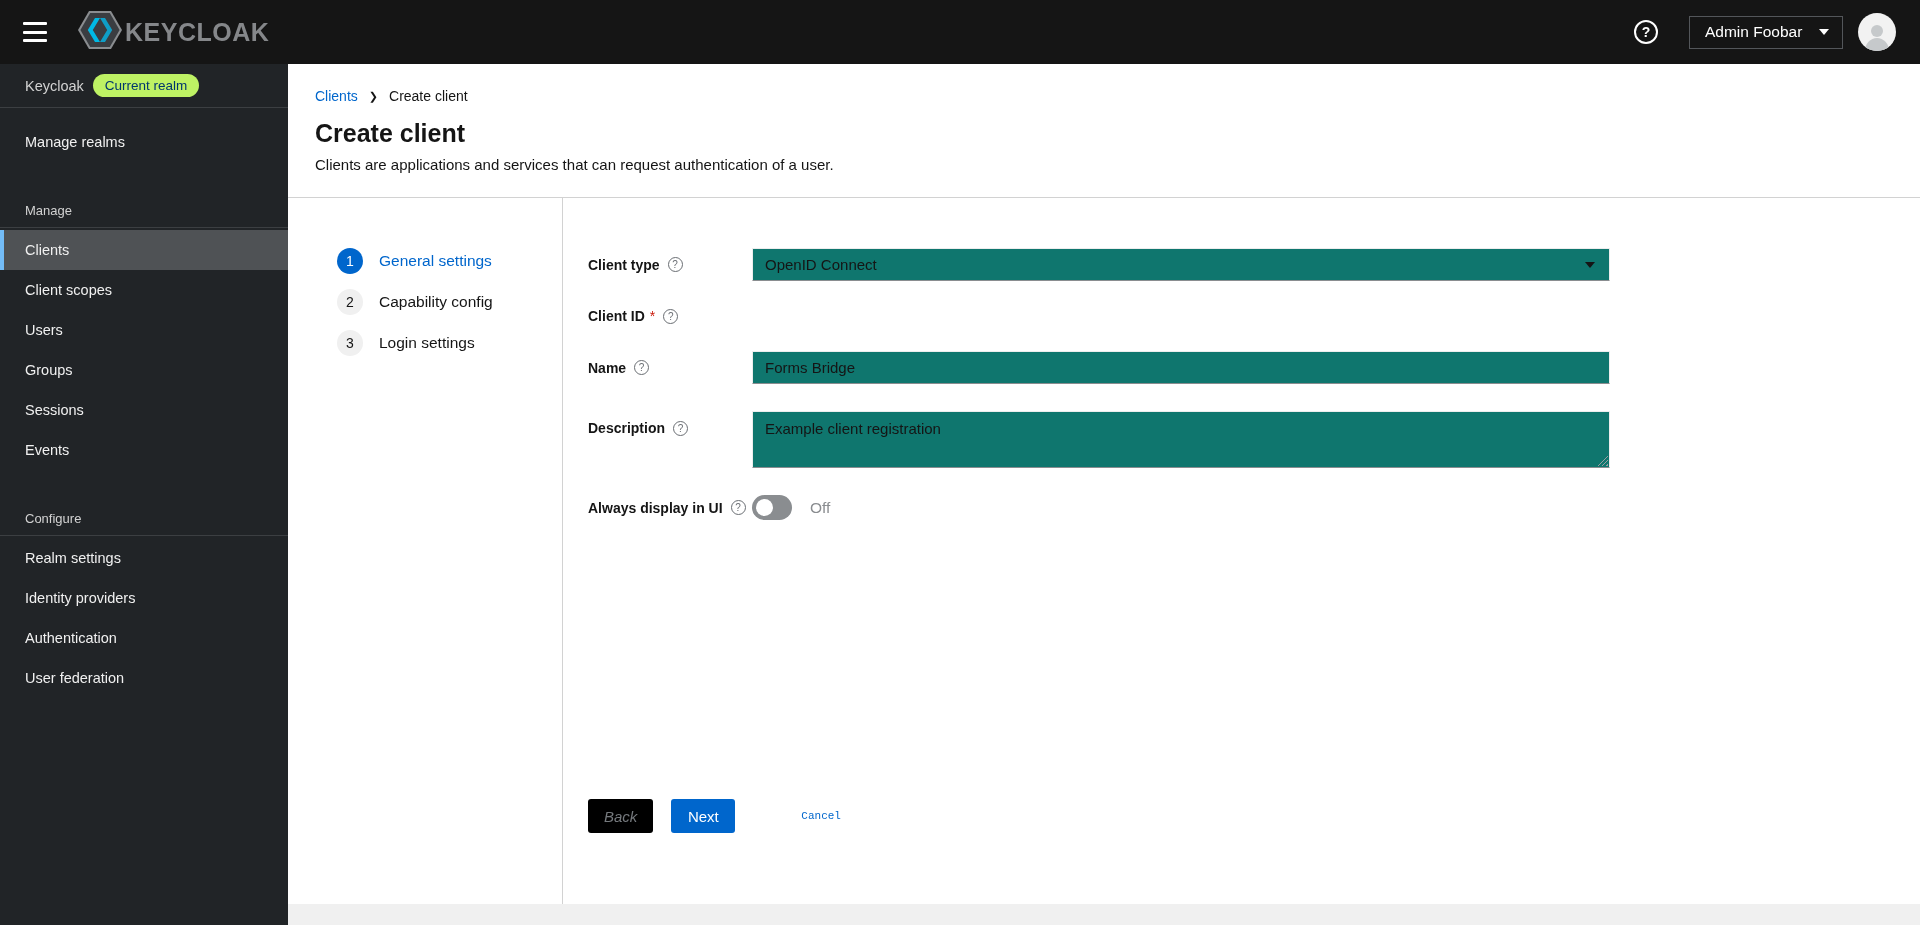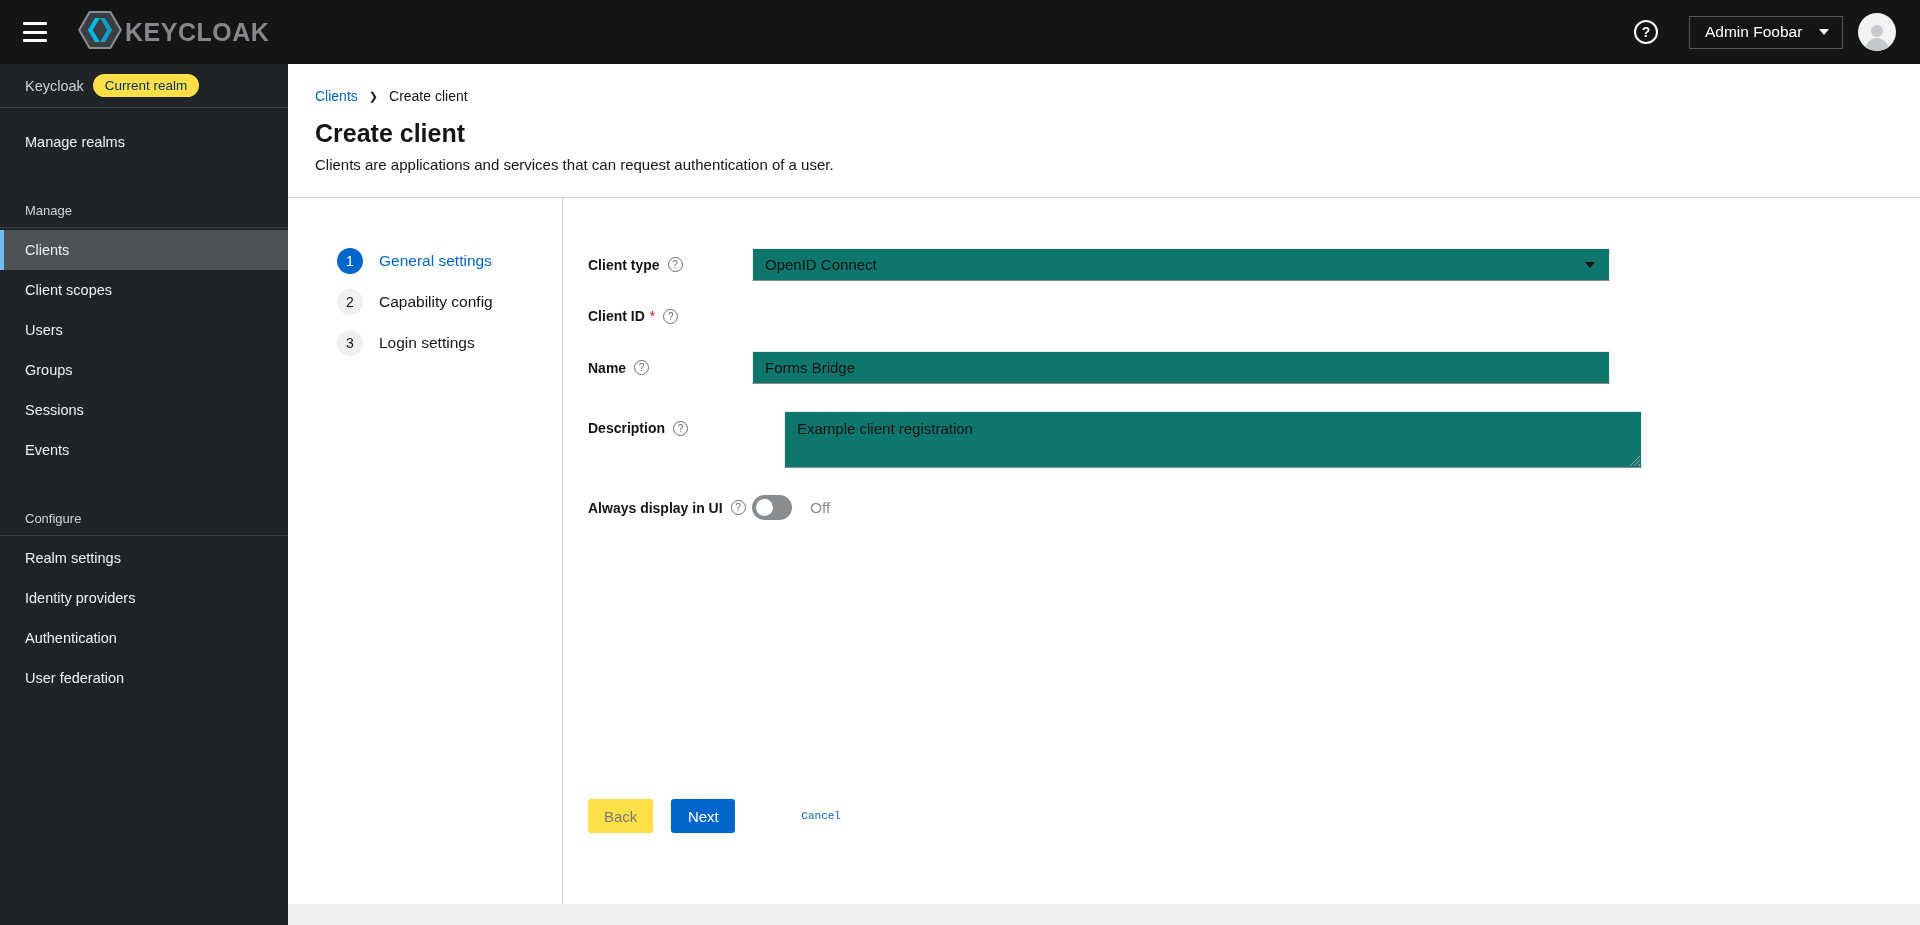--- a/index.html
+++ b/index.html
@@ -18,21 +18,21 @@
   .caret { width:0; height:0; border-left:5px solid transparent; border-right:5px solid transparent; border-top:6px solid #fff; margin-left:12px; }
   .avatar { width:38px; height:38px; border-radius:50%; background:#f2f2f2; margin-left:15px; display:flex; align-items:flex-end; justify-content:center; overflow:hidden; cursor:pointer; }
 
   
   .layout { display:flex; height:861px; }
 
   
   .sidebar { width:288px; background:#212427; flex:none; display:flex; flex-direction:column; }
   .realm-row { height:44px; flex:none; display:flex; align-items:center; gap:9px; padding-left:25px; border-bottom:1px solid #3c3f42; cursor:pointer; }
   .realm-name { color:#d2d2d2; font-size:14.5px; }
-  .realm-badge { background:#fde047; color:#00366d; font-size:13.5px; border-radius:12px; padding:4px 12px;text-align:right; }
+  .realm-badge { background:#bef264; color:#00366d; font-size:13.5px; border-radius:12px; padding:4px 12px;text-align:right; }
   .nav-top { padding-top:14px; }
   .nav-item { height:40px; display:flex; align-items:center; padding-left:25px; font-size:14.5px; color:#f0f0f0; cursor:pointer; list-style:none; }
   .nav-item.selected { background:#4f5255; border-left:4px solid #73bcf7; padding-left:21px; }
   .nav-heading { margin:41px 0 9px 0; padding-left:25px; font-size:13px; color:#d2d2d2; font-weight:400; }
   .nav-divider { height:1px; background:#3c3f42; margin-bottom:2px; }
   ul { list-style:none; }
 
   
   .main { flex:1; display:flex; flex-direction:column; background:#fff; min-width:0; }
   .page-header { height:134px; flex:none; padding:24px 0 0 27px; border-bottom:1px solid #d2d2d2; }
@@ -59,33 +59,33 @@
   .required { color:#c9190b; font-size:14px; margin-left:5px; }
   .help-icon { width:15px; height:15px; border:1px solid #6a6e73; border-radius:50%; color:#6a6e73; font-size:10px; display:inline-flex; align-items:center; justify-content:center; margin-left:8px; cursor:pointer; flex:none; }
   .control-col { width:858px; flex:none; }
   .text-input, .select-box, .textarea-box {
     width:100%; background:#0f766e; font-family:inherit; font-size:15px; color:#151515;
     border:1px solid #ededed; border-bottom:1px solid #8a8d90;
   }
   .text-input { height:33px; padding:0 12px; outline:none; }
   .select-box { height:33px; padding:0 14px 0 12px; display:flex; align-items:center; justify-content:space-between; cursor:pointer; }
   .select-caret { width:0; height:0; border-left:5px solid transparent; border-right:5px solid transparent; border-top:6px solid #151515; }
-  .textarea-wrap { position:relative; width:100%;margin-left:32px; }
+  .textarea-wrap { position:relative; width:100%; }
   .textarea-box { height:57px; padding:8px 12px; resize:none; display:block; overflow:hidden; }
   .resize-handle { position:absolute; right:2px; bottom:2px; width:11px; height:11px;
     background:repeating-linear-gradient(135deg, transparent 0 2px, #9a9da0 2px 3px);
     clip-path:polygon(100% 0, 100% 100%, 0 100%); pointer-events:none; }
   .switch-row { display:flex; align-items:center; }
   .switch { width:40px; height:25px; border-radius:13px; background:#8a8d90; position:relative; cursor:pointer; flex:none; }
   .switch-knob { position:absolute; left:4px; top:4px; width:17px; height:17px; border-radius:50%; background:#fff; }
   .switch-state { margin-left:18px; font-size:15.5px; color:#8a8d90; }
 
   .actions { display:flex; align-items:center; margin-top:279px; }
   .btn { height:34px; border:none; border-radius:3px; font-family:inherit; font-size:15px; padding:0 16px; min-width:64px; }
-  .btn-back { background:#fde047; color:#767a7e; cursor:not-allowed; }
+  .btn-back { background:#000000; color:#767a7e; cursor:not-allowed;font-style:italic; }
   .btn-next { background:#0066cc; color:#fff; margin-left:18px; cursor:pointer; }
   .btn-cancel { background:none; border:none; color:#0066cc; font-size:11px; margin-left:66px; cursor:pointer; font-family:Liberation Mono, monospace; }
 
   .bottom-strip { height:21px; background:#f0f0f0; flex:none; }
 </style>
 </head>
 <body>
 
 <header class="masthead">
   <button class="hamburger">

